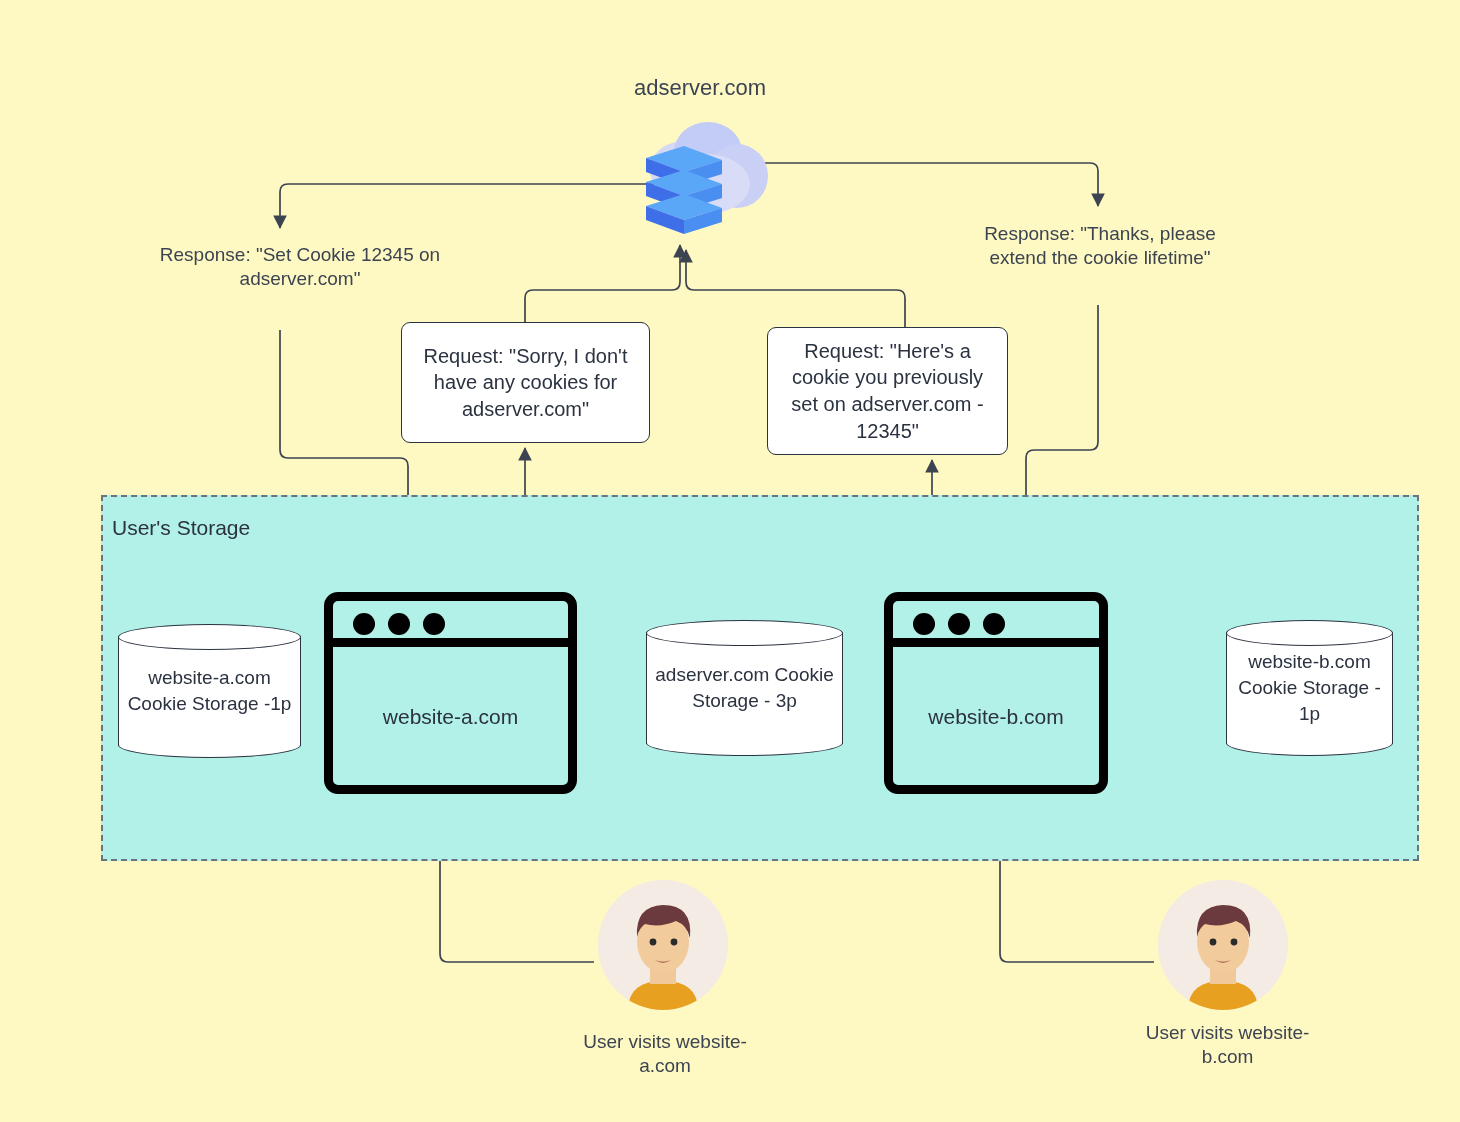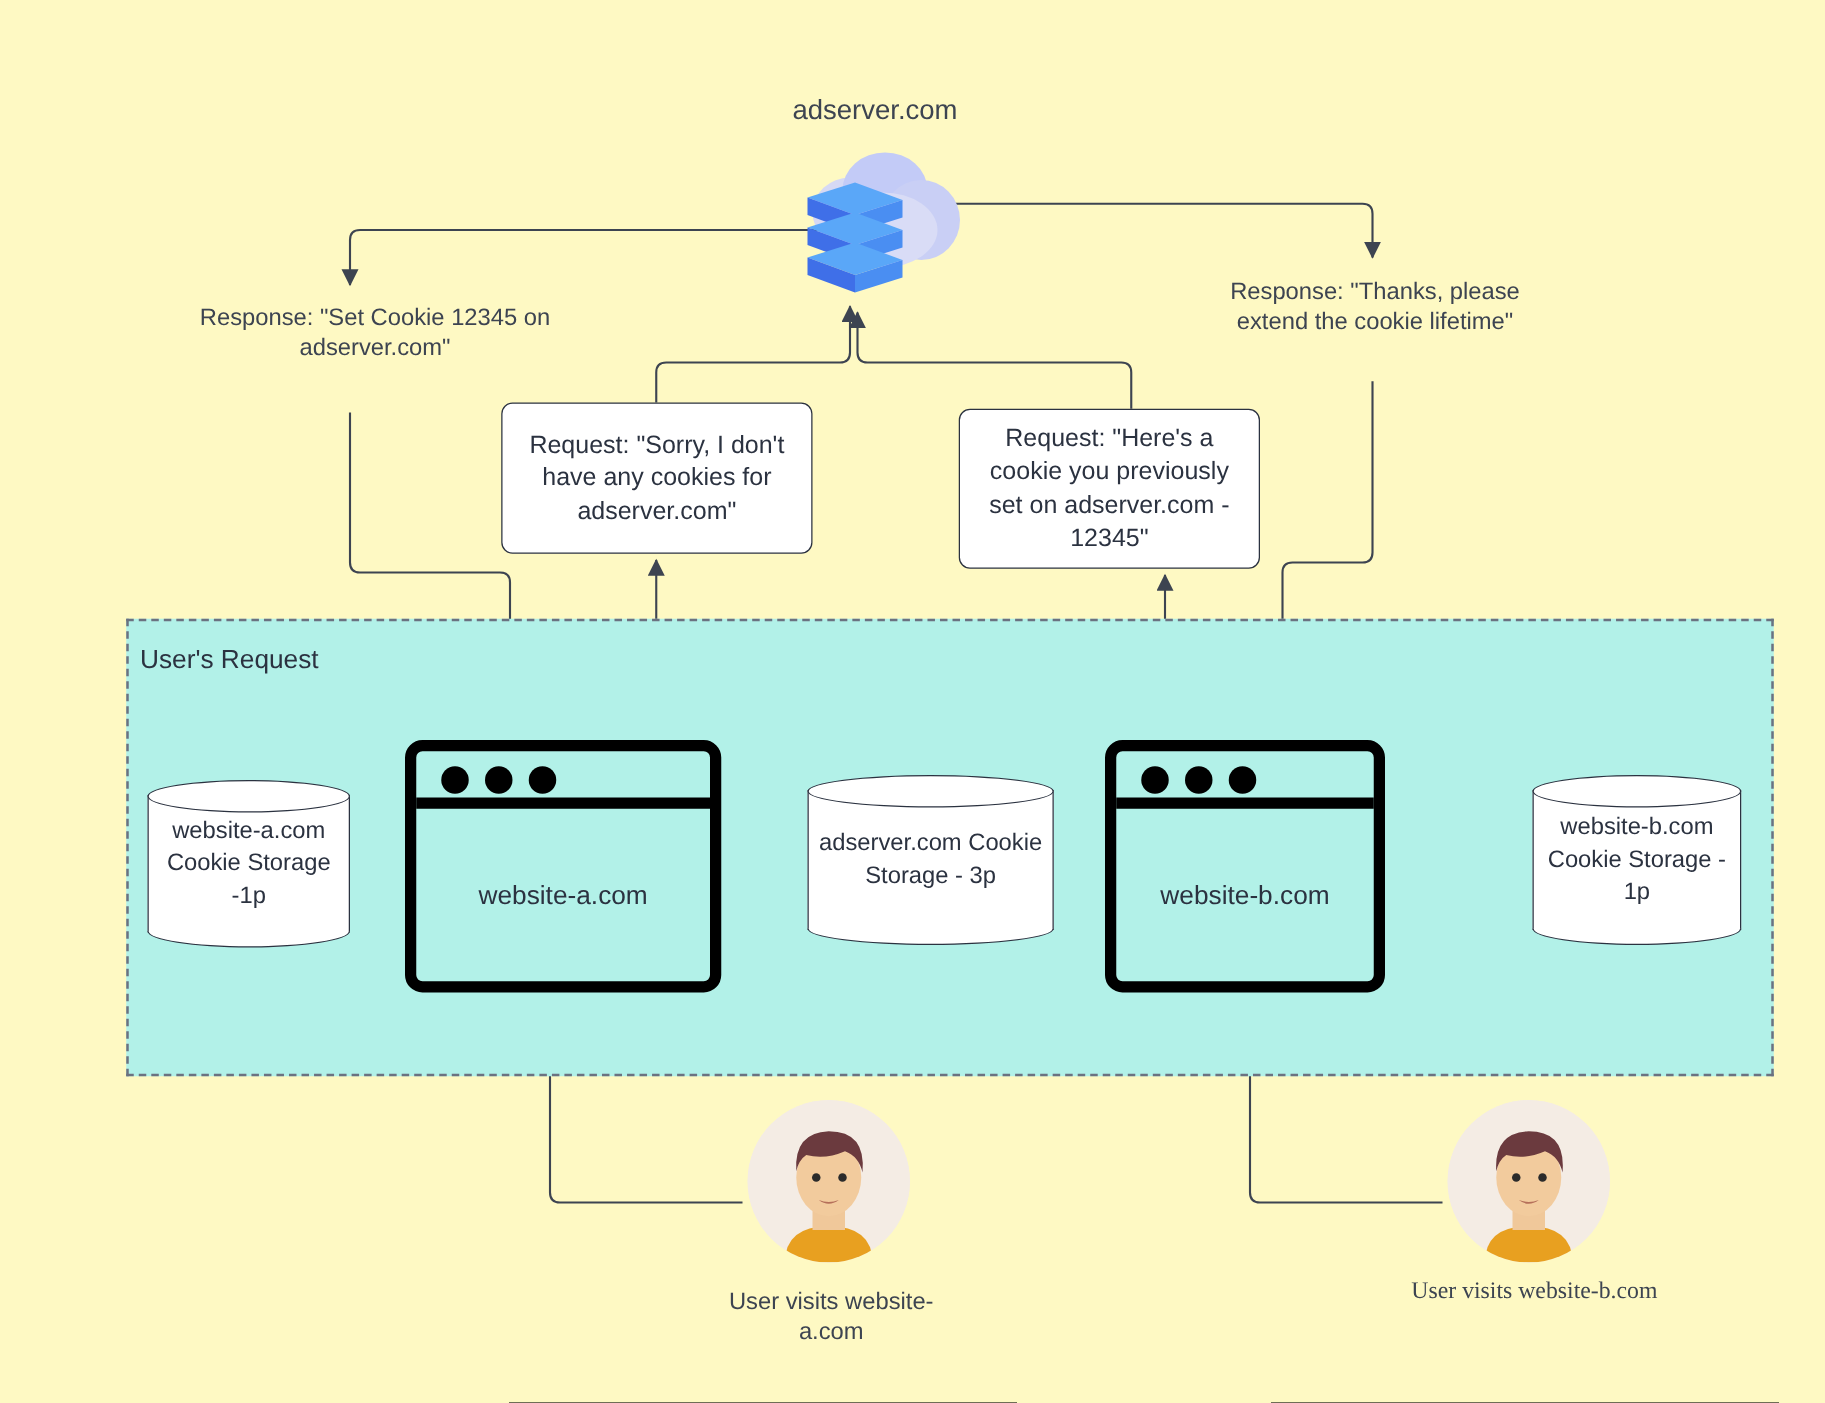--- a/index.html
+++ b/index.html
@@ -8,21 +8,21 @@
   #stage{position:relative;width:1460px;height:1122px;background:#fef9c3;}
 
   .lbl{position:absolute;color:#3d4451;text-align:center;line-height:1.28;}
 
   .cloudtitle{left:540px;top:74px;width:320px;font-size:22px;color:#3d4451;}
 
   .respL{left:150px;top:243px;width:300px;font-size:19px;color:#3d4451;}
   .respR{left:960px;top:222px;width:280px;font-size:19px;color:#3d4451;}
 
   .visitL{left:565px;top:1030px;width:200px;font-size:19px;color:#3d4451;}
-  .visitR{left:1125px;top:1021px;width:205px;font-size:19px;color:#3d4451;font-family:Liberation Serif, serif;}
+  .visitR{left:1125px;top:1021px;width:205px;font-size:19px;color:#3d4451;}
 
   .msgbox{position:absolute;background:#fff;border:1.6px solid #2b3240;
           border-radius:9px;box-sizing:border-box;display:flex;align-items:center;
           justify-content:center;padding:10px 12px;}
   .msgbox span{color:#2b3240;font-size:20px;line-height:1.33;text-align:center;}
   #box-req-a{left:401px;top:322px;width:249px;height:121px;}
   #box-req-b{left:767px;top:327px;width:241px;height:128px;}
 
   
   #browser-box{position:absolute;left:101px;top:495px;width:1318px;height:366px;
@@ -47,21 +47,21 @@
   .cyl .body{position:absolute;left:0;top:12px;width:100%;height:calc(100% - 24px);
              background:#fff;border-left:1.6px solid #2b3240;border-right:1.6px solid #2b3240;
              box-sizing:border-box;}
   .cyl .top{position:absolute;left:0;top:0;width:100%;height:26px;border-radius:50%;
             background:#fff;border:1.6px solid #2b3240;box-sizing:border-box;}
   .cyl .bot{position:absolute;left:0;bottom:0;width:100%;height:26px;border-radius:50%;
             background:#fff;border:1.6px solid #2b3240;box-sizing:border-box;
             clip-path:inset(50% -3px -3px -3px);}
   .cyl .txt{position:absolute;left:0;right:0;top:50%;transform:translateY(-50%);
             text-align:center;font-size:19px;color:#2b3240;line-height:1.36;}
-  #cyl-a{left:118px;top:624px;width:162px;height:134px;}
+  #cyl-a{left:118px;top:624px;width:183px;height:134px;}
   #cyl-3p{left:646px;top:620px;width:197px;height:136px;}
   #cyl-b{left:1198px;top:620px;width:167px;height:136px;margin-left:28px;}
 
   
   .avatar{position:absolute;width:130px;height:130px;border-radius:50%;overflow:hidden;
           background:#f4ece4;}
   #av-a{left:598px;top:880px;} #av-b{left:1158px;top:880px;}
 
   svg.wires{position:absolute;left:0;top:0;width:1460px;height:1122px;
             pointer-events:none;}
@@ -140,21 +140,21 @@
   <div class="lbl respR">Response: "Thanks, please extend the cookie lifetime"</div>
 
   <div class="msgbox" id="box-req-a">
     <span>Request: "Sorry, I don't have any cookies for adserver.com"</span>
   </div>
   <div class="msgbox" id="box-req-b">
     <span>Request: "Here's a cookie you previously set on adserver.com - 12345"</span>
   </div>
 
   <div id="browser-box"></div>
-  <div id="browser-label">User's Request</div>
+  <div id="browser-label">User's Storage</div>
 
   <div class="bwin" id="win-a">
     <div class="bar">
       <span class="dot d1"></span>
       <span class="dot d2"></span>
       <span class="dot d3"></span>
     </div>
     <div class="btitle">website-a.com</div>
   </div>
 

